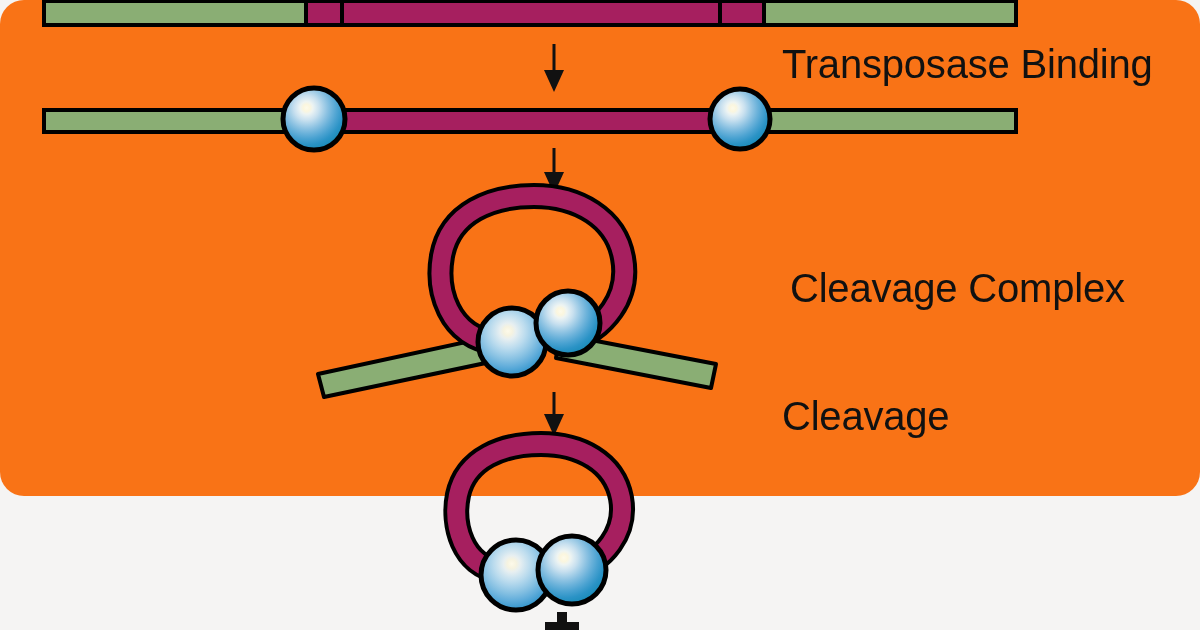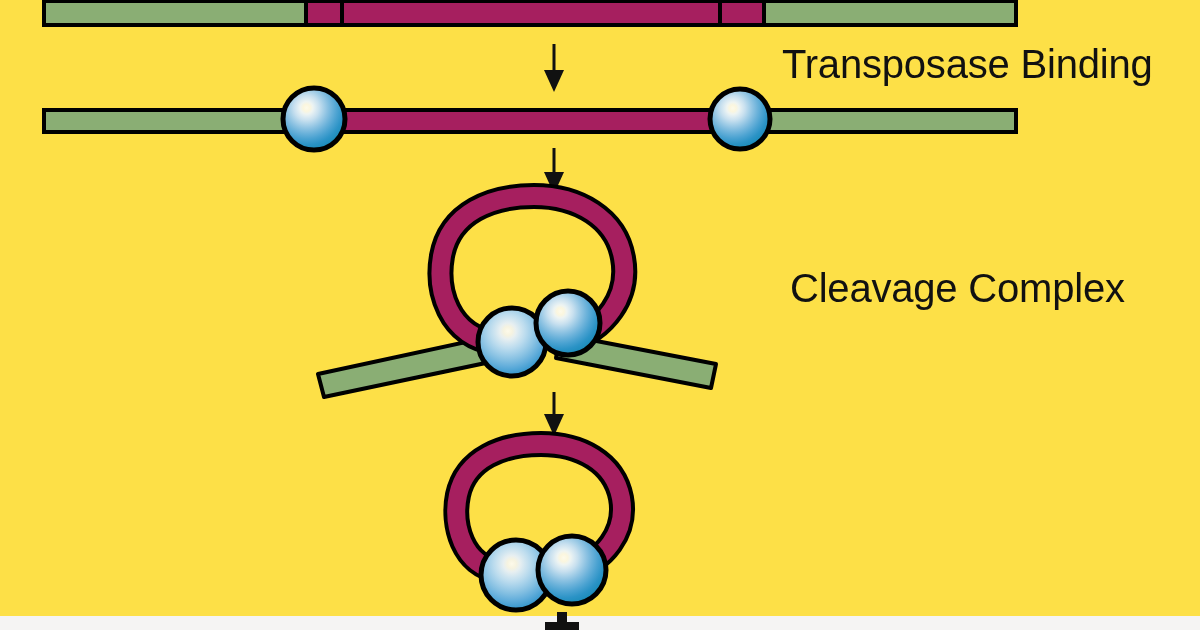--- a/index.html
+++ b/index.html
@@ -9,22 +9,23 @@
   }
   body {
     width: 1200px;
     height: 630px;
     overflow: hidden;
     font-family: "Liberation Sans", sans-serif;
   }
   #stage {
     position: relative;
     width: 1200px;
-    height: 616px;
-    background: #fde047;
+    height: 496px;
+    background: #f97316;
+    border-radius: 24px;
   }
   #diagram {
     position: absolute;
     left: 0;
     top: 0;
     width: 1200px;
     height: 630px;
     display: block;
   }
   .step-label {
@@ -196,14 +197,15 @@
       </g>
     </g>
   </svg>
 
   <div class="step-label" id="label-transposase-binding">Transposase Binding</div>
 
   <div class="step-label" id="label-synaptic-complex-formation">
     <div>Cleavage Complex</div>
   </div>
 
+  <div class="step-label" id="label-cleavage">Cleavage</div>
 
 </div>
 
 </body></html>

